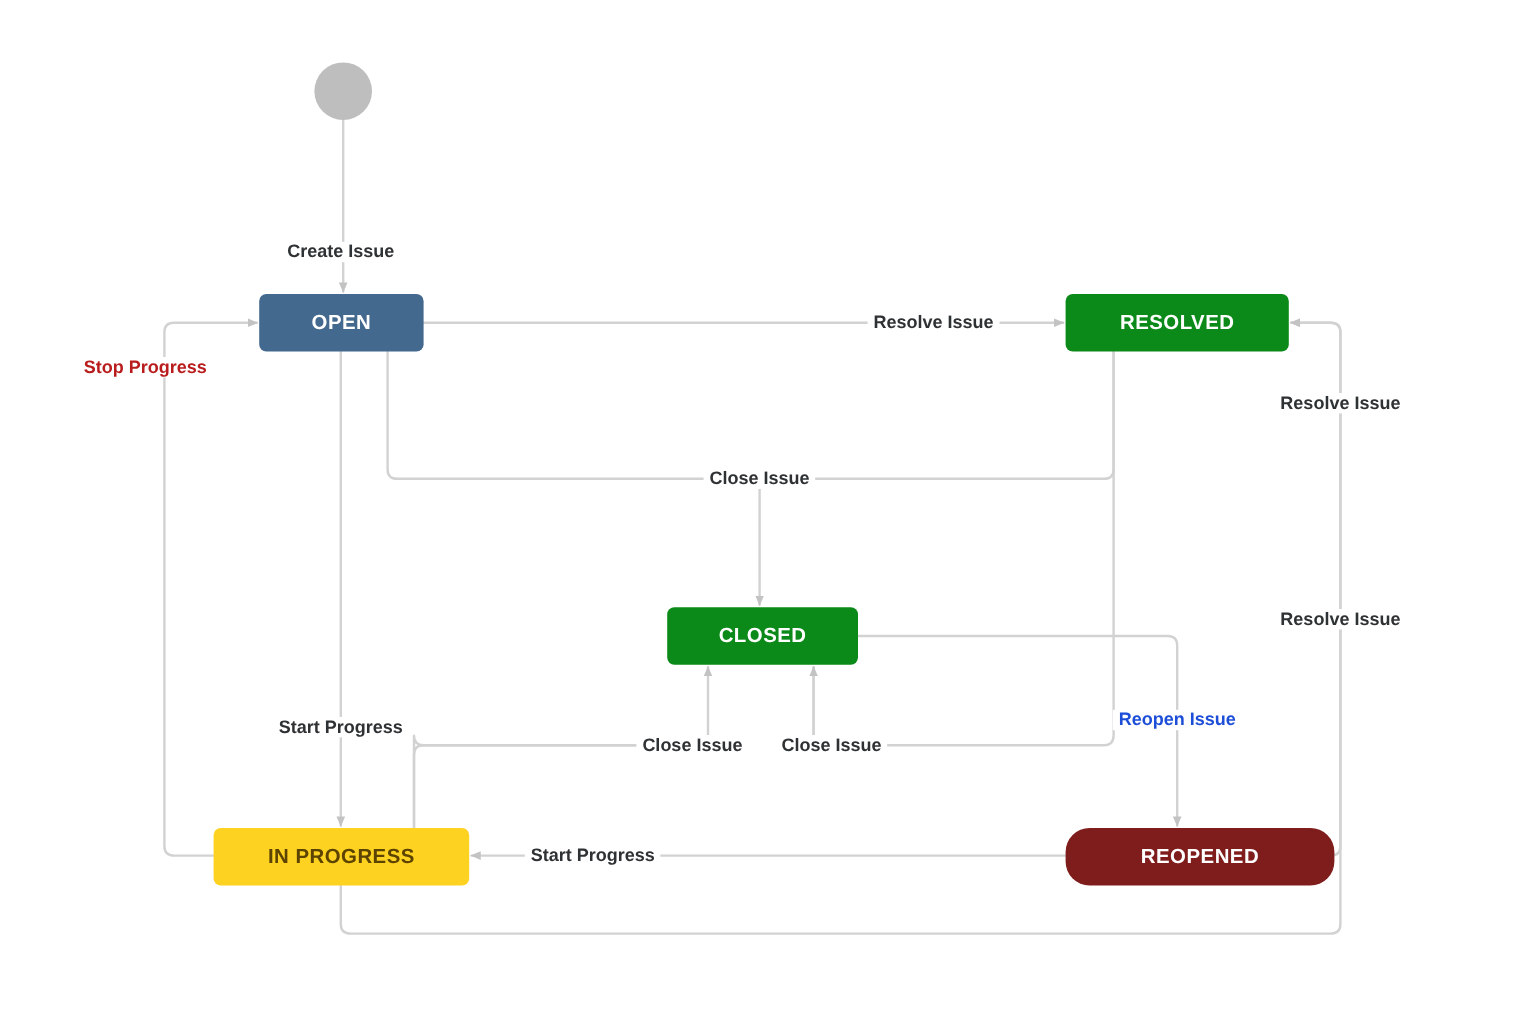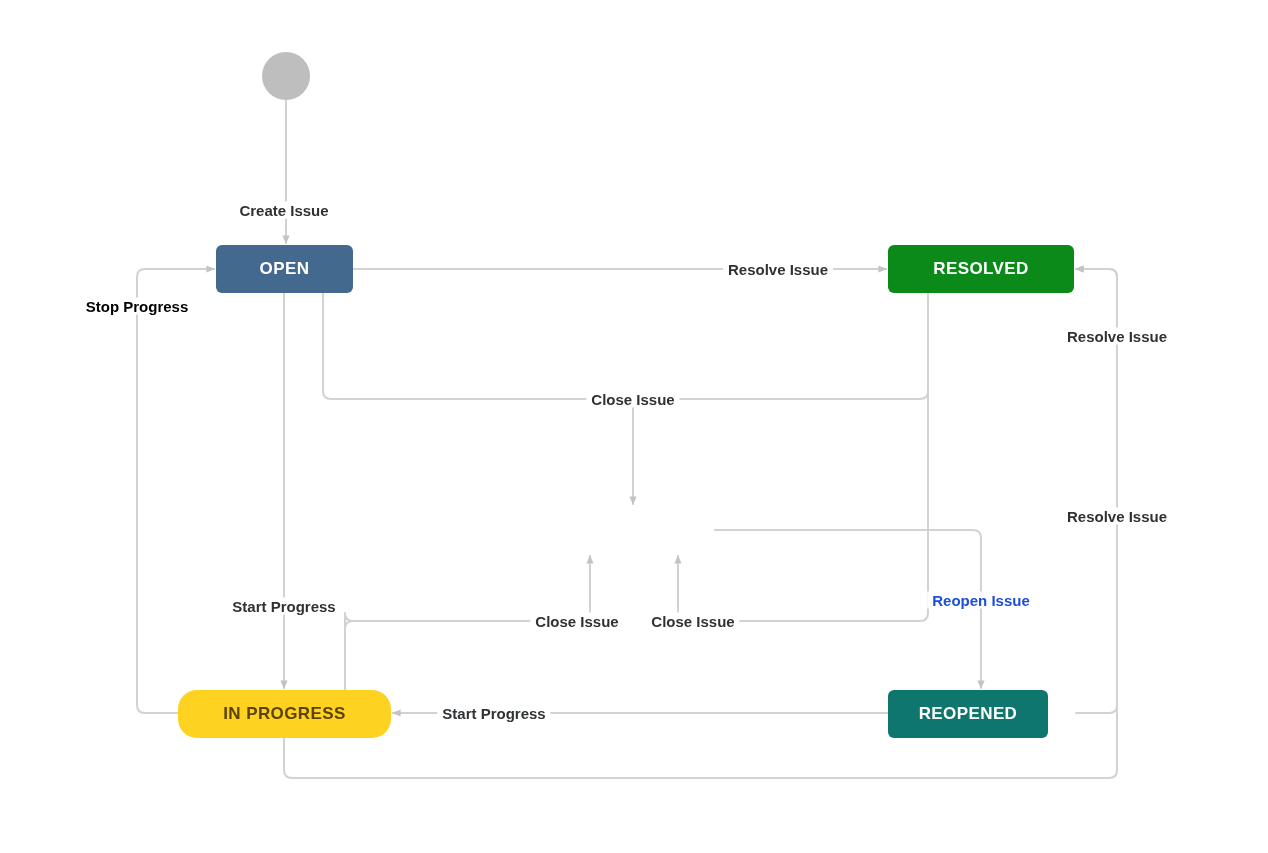--- a/index.html
+++ b/index.html
@@ -107,30 +107,33 @@
   </svg>
 
   <div class="start-node" style="left: 262px; top: 52px; width: 48px; height: 48px; background: rgb(190, 190, 190);"></div>
 
   <div class="node" style="left: 216px; top: 245px; width: 137px; height: 48px; background: rgb(68, 105, 143); color: rgb(255, 255, 255);">
     <span class="node-label">OPEN</span>
   </div>
   <div class="node" style="left: 888px; top: 245px; width: 186px; height: 48px; background: rgb(12, 138, 25); color: rgb(255, 255, 255);">
     <span class="node-label">RESOLVED</span>
   </div>
-  <div class="node" style="left: 178px; top: 690px; width: 213px; height: 48px; background: rgb(253, 210, 33); color: rgb(92, 67, 0); border-radius: 19px;">
+  <div class="node" style="left: 556px; top: 506px; width: 159px; height: 48px; background: rgb(12, 138, 25); color: rgb(255, 255, 255);">
+    <span class="node-label">CLOSED</span>
+  </div>
+  <div class="node" style="left: 178px; top: 690px; width: 213px; height: 48px; background: rgb(253, 210, 33); color: rgb(92, 67, 0);">
     <span class="node-label">IN PROGRESS</span>
   </div>
-  <div class="node" style="left: 888px; top: 690px; width: 160px; height: 48px; background: #0f766e; color: rgb(255, 255, 255);">
+  <div class="node" style="left: 888px; top: 690px; width: 224px; height: 48px; background: #7f1d1d; color: rgb(255, 255, 255); border-radius: 20px;">
     <span class="node-label">REOPENED</span>
   </div>
 
   <div class="edge-label" style="left: 284px; top: 210px; color: rgb(47, 50, 52);">Create Issue</div>
   <div class="edge-label" style="left: 778px; top: 269px; color: rgb(47, 50, 52);">Resolve Issue</div>
-  <div class="edge-label" style="left: 137px; top: 306px; color: #000000;">Stop Progress</div>
+  <div class="edge-label" style="left: 121px; top: 306px; color: #b91c1c;">Stop Progress</div>
   <div class="edge-label" style="left: 633px; top: 399px; color: rgb(47, 50, 52);">Close Issue</div>
   <div class="edge-label" style="left: 1117px; top: 336px; color: rgb(47, 50, 52);">Resolve Issue</div>
   <div class="edge-label" style="left: 1117px; top: 516px; color: rgb(47, 50, 52);">Resolve Issue</div>
   <div class="edge-label" style="left: 284px; top: 606px; color: rgb(47, 50, 52);">Start Progress</div>
   <div class="edge-label" style="left: 981px; top: 600px; color: #1d4ed8;">Reopen Issue</div>
   <div class="edge-label" style="left: 577px; top: 621px; color: rgb(47, 50, 52);">Close Issue</div>
   <div class="edge-label" style="left: 693px; top: 621px; color: rgb(47, 50, 52);">Close Issue</div>
   <div class="edge-label" style="left: 494px; top: 713px; color: rgb(47, 50, 52);">Start Progress</div>
 
 </div>

